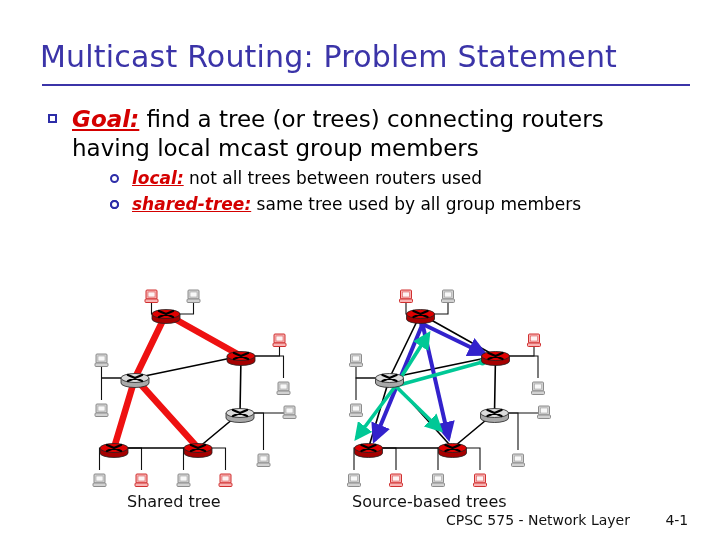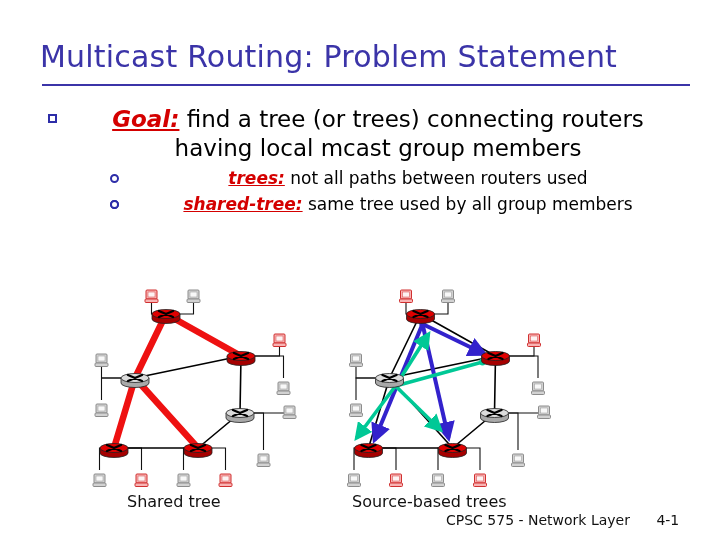--- a/index.html
+++ b/index.html
@@ -18,21 +18,21 @@
     white-space:nowrap;letter-spacing:0.2px;
   }
   #title-rule{
     position:absolute;left:42px;top:84px;width:648px;height:2px;
     background:#3b34a8;
   }
 
   
   #bullets{position:absolute;left:44px;top:105px;width:640px;}
 
-  .b1{position:relative;padding-left:28px;margin-bottom:4px;text-align:center;}
+  .b1{position:relative;padding-left:28px;margin-bottom:4px;}
   .b1 .mark{
     position:absolute;left:4px;top:9px;width:9px;height:9px;
     border:2px solid #2d2da8;background:#fff;box-sizing:border-box;
   }
   .b1 .txt{
     font-size:23px;line-height:29px;color:#000;
   }
   .b1 .kw{
     color:#d40000;font-weight:bold;font-style:italic;
     text-decoration:underline;
@@ -61,40 +61,40 @@
     font-family:"DejaVu Sans", sans-serif;white-space:nowrap;
   }
   #cap-left{left:127px;}
   #cap-right{left:352px;}
 
   
   #footer{
     position:absolute;left:446px;top:512px;
     font-size:14px;color:#111;white-space:nowrap;
   }
-  #footer .pg{margin-left:22px;}
+  #footer .pg{margin-left:31px;}
 </style>
 </head>
 <body>
 
 <div id="slide">
 
   <div id="title">Multicast Routing: Problem Statement</div>
   <div id="title-rule"></div>
 
   <div id="bullets">
     <div class="b1">
       <span class="mark"></span>
       <span class="txt"><span class="kw">Goal:</span><span> find a tree (or trees) connecting routers having local mcast group members</span></span>
 
       <div class="sublist">
 
         <div class="b2">
           <span class="mark"></span>
-          <span class="txt"><span class="kw">trees:</span><span> not all paths between routers used</span></span>
+          <span class="txt"><span class="kw">local:</span><span> not all trees between routers used</span></span>
         </div>
 
         <div class="b2">
           <span class="mark"></span>
         </div>
 
         <div class="b2">
           <span class="mark"></span>
           <span class="txt"><span class="kw">shared-tree:</span><span> same tree used by all group members</span></span>
         </div>

